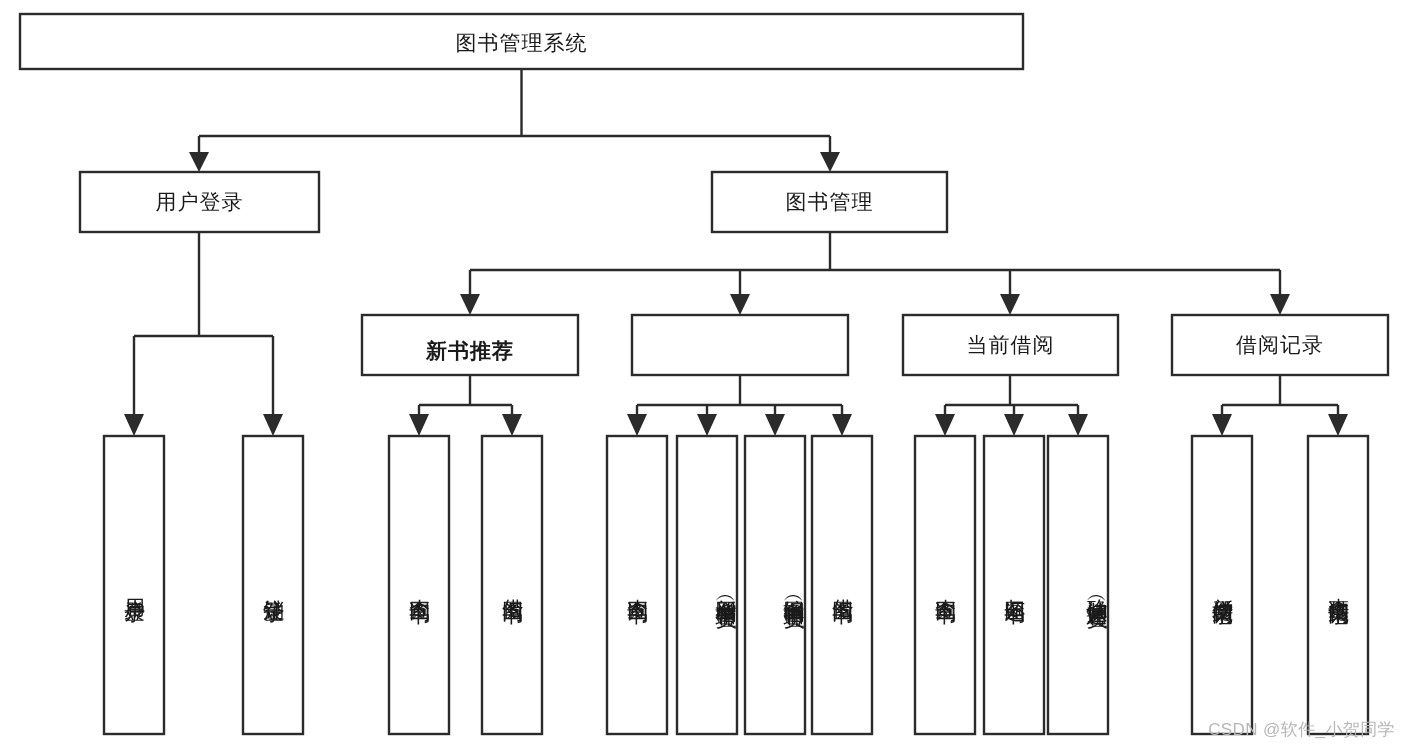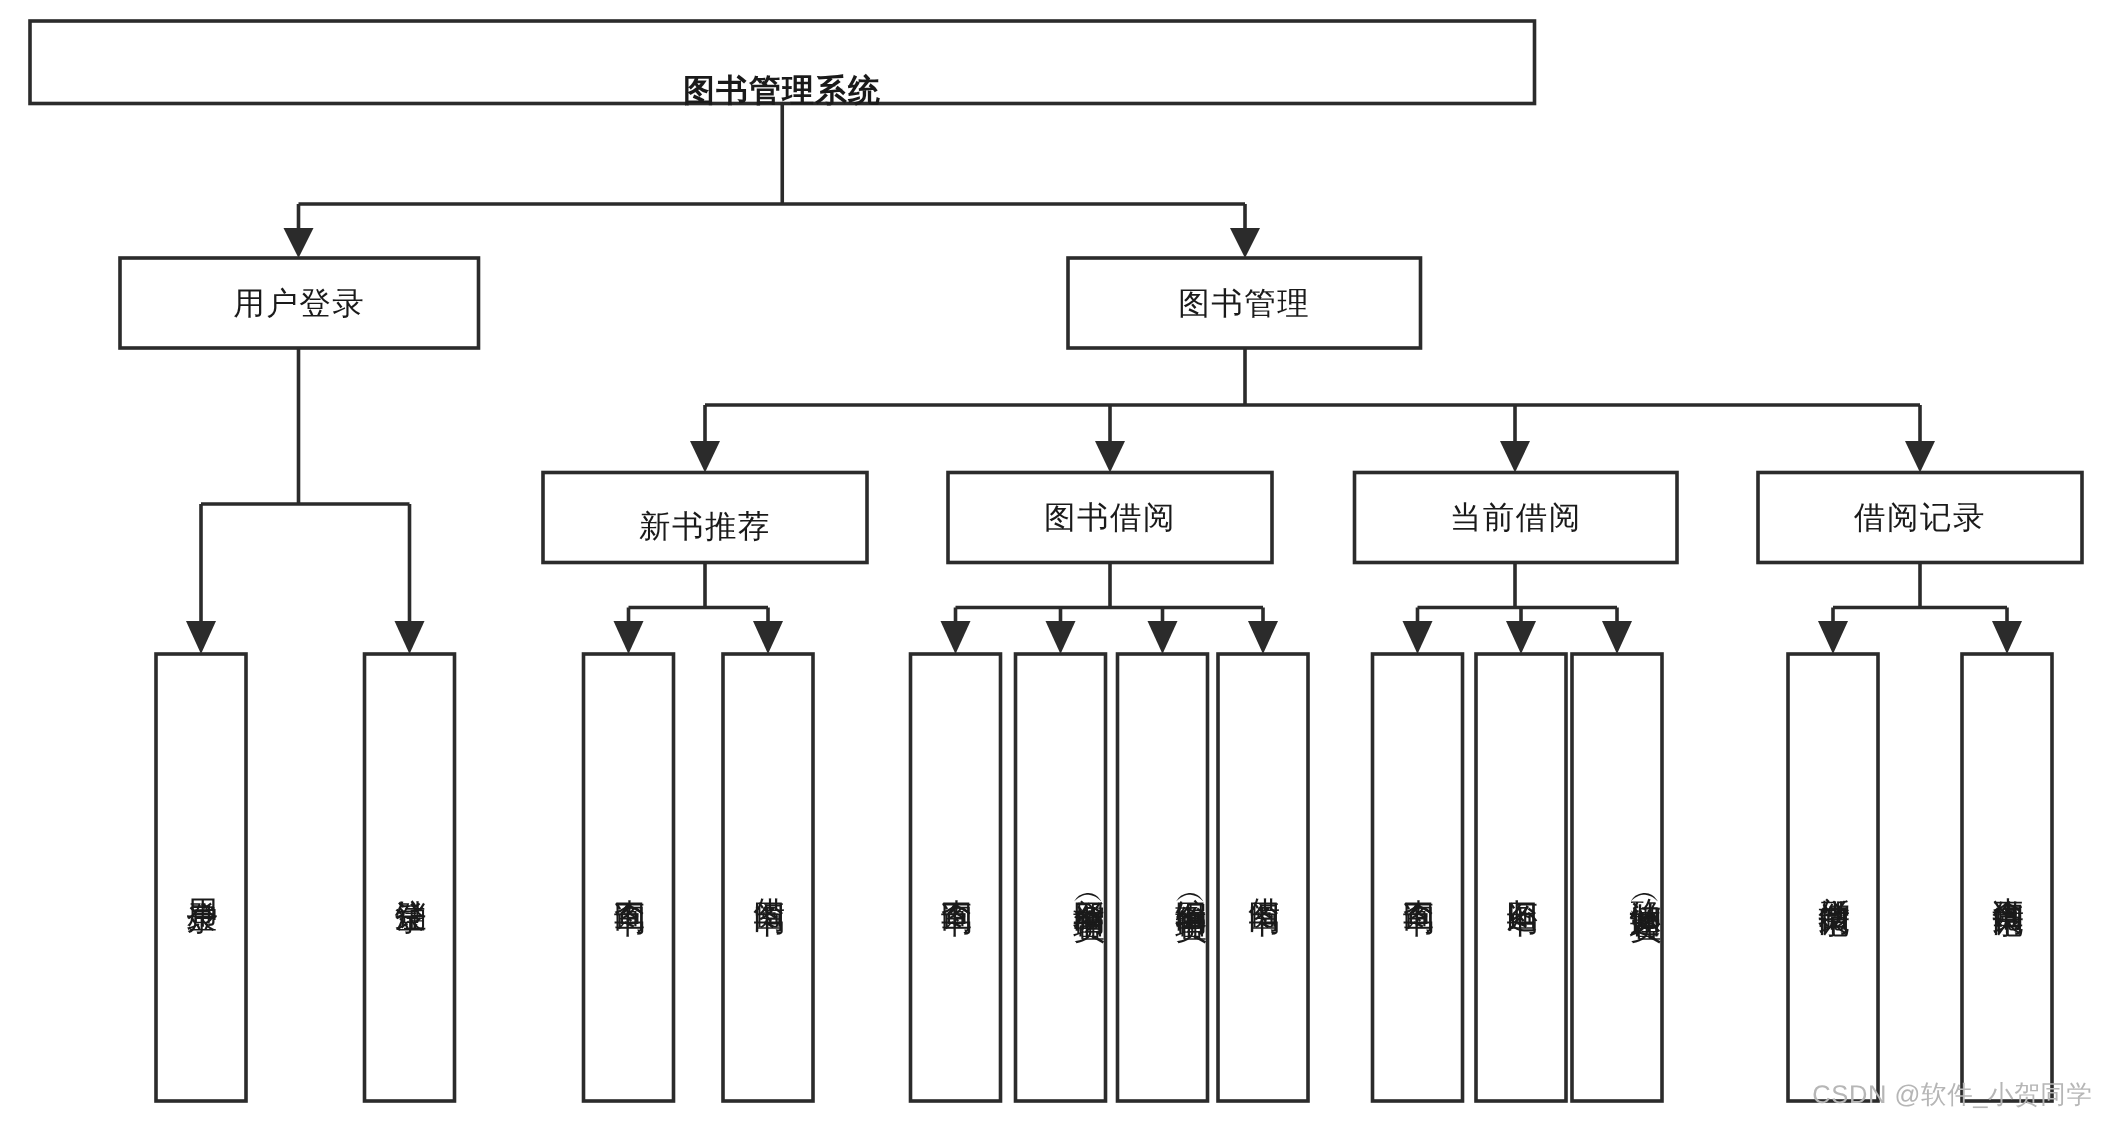--- a/index.html
+++ b/index.html
@@ -188,27 +188,26 @@
     <rect class="node-box" x="812" y="436" width="60" height="298"></rect>
 
     <rect class="node-box" x="915" y="436" width="60" height="298"></rect>
     <rect class="node-box" x="984" y="436" width="60" height="298"></rect>
     <rect class="node-box" x="1048" y="436" width="60" height="298"></rect>
 
     <rect class="node-box" x="1192" y="436" width="60" height="298"></rect>
     <rect class="node-box" x="1308" y="436" width="60" height="298"></rect>
   </svg>
 
-  <div class="horiz-text-wrap" style="left:20px; top:32px; width:1003px; height:55px;font-weight:bold;">图书管理系统</div>
+  <div class="horiz-text-wrap" style="left:20px; top:15px; width:1003px; height:55px;">图书管理系统</div>
 
   <div class="horiz-text-wrap" style="left:80px; top:172px; width:239px; height:60px;">用户登录</div>
   <div class="horiz-text-wrap" style="left:712px; top:172px; width:235px; height:60px;border-radius:28px;">图书管理</div>
 
-  <div class="horiz-text-wrap" style="left:362px; top:315px; width:216px; height:72px;">新书推荐</div>
-  <div class="horiz-text-wrap" style="left:632px; top:315px; width:216px; height:60px;">图书借阅</div>
+  <div class="horiz-text-wrap" style="left:362px; top:315px; width:216px; height:72px;font-weight:bold;">新书推荐</div>
   <div class="horiz-text-wrap" style="left:903px; top:315px; width:215px; height:60px;">当前借阅</div>
   <div class="horiz-text-wrap" style="left:1172px; top:315px; width:216px; height:60px;">借阅记录</div>
 
   <div class="vert-text-wrap" style="left:104px; top:436px; width:60px; height:298px;">用户登录</div>
   <div class="vert-text-wrap" style="left:243px; top:436px; width:60px; height:298px;">注销登录</div>
 
   <div class="vert-text-wrap" style="left:389px; top:436px; width:60px; height:298px;">查询图书</div>
   <div class="vert-text-wrap" style="left:482px; top:436px; width:60px; height:298px;">借阅图书</div>
 
   <div class="vert-text-wrap" style="left:607px; top:436px; width:60px; height:298px;">查询图书</div>

